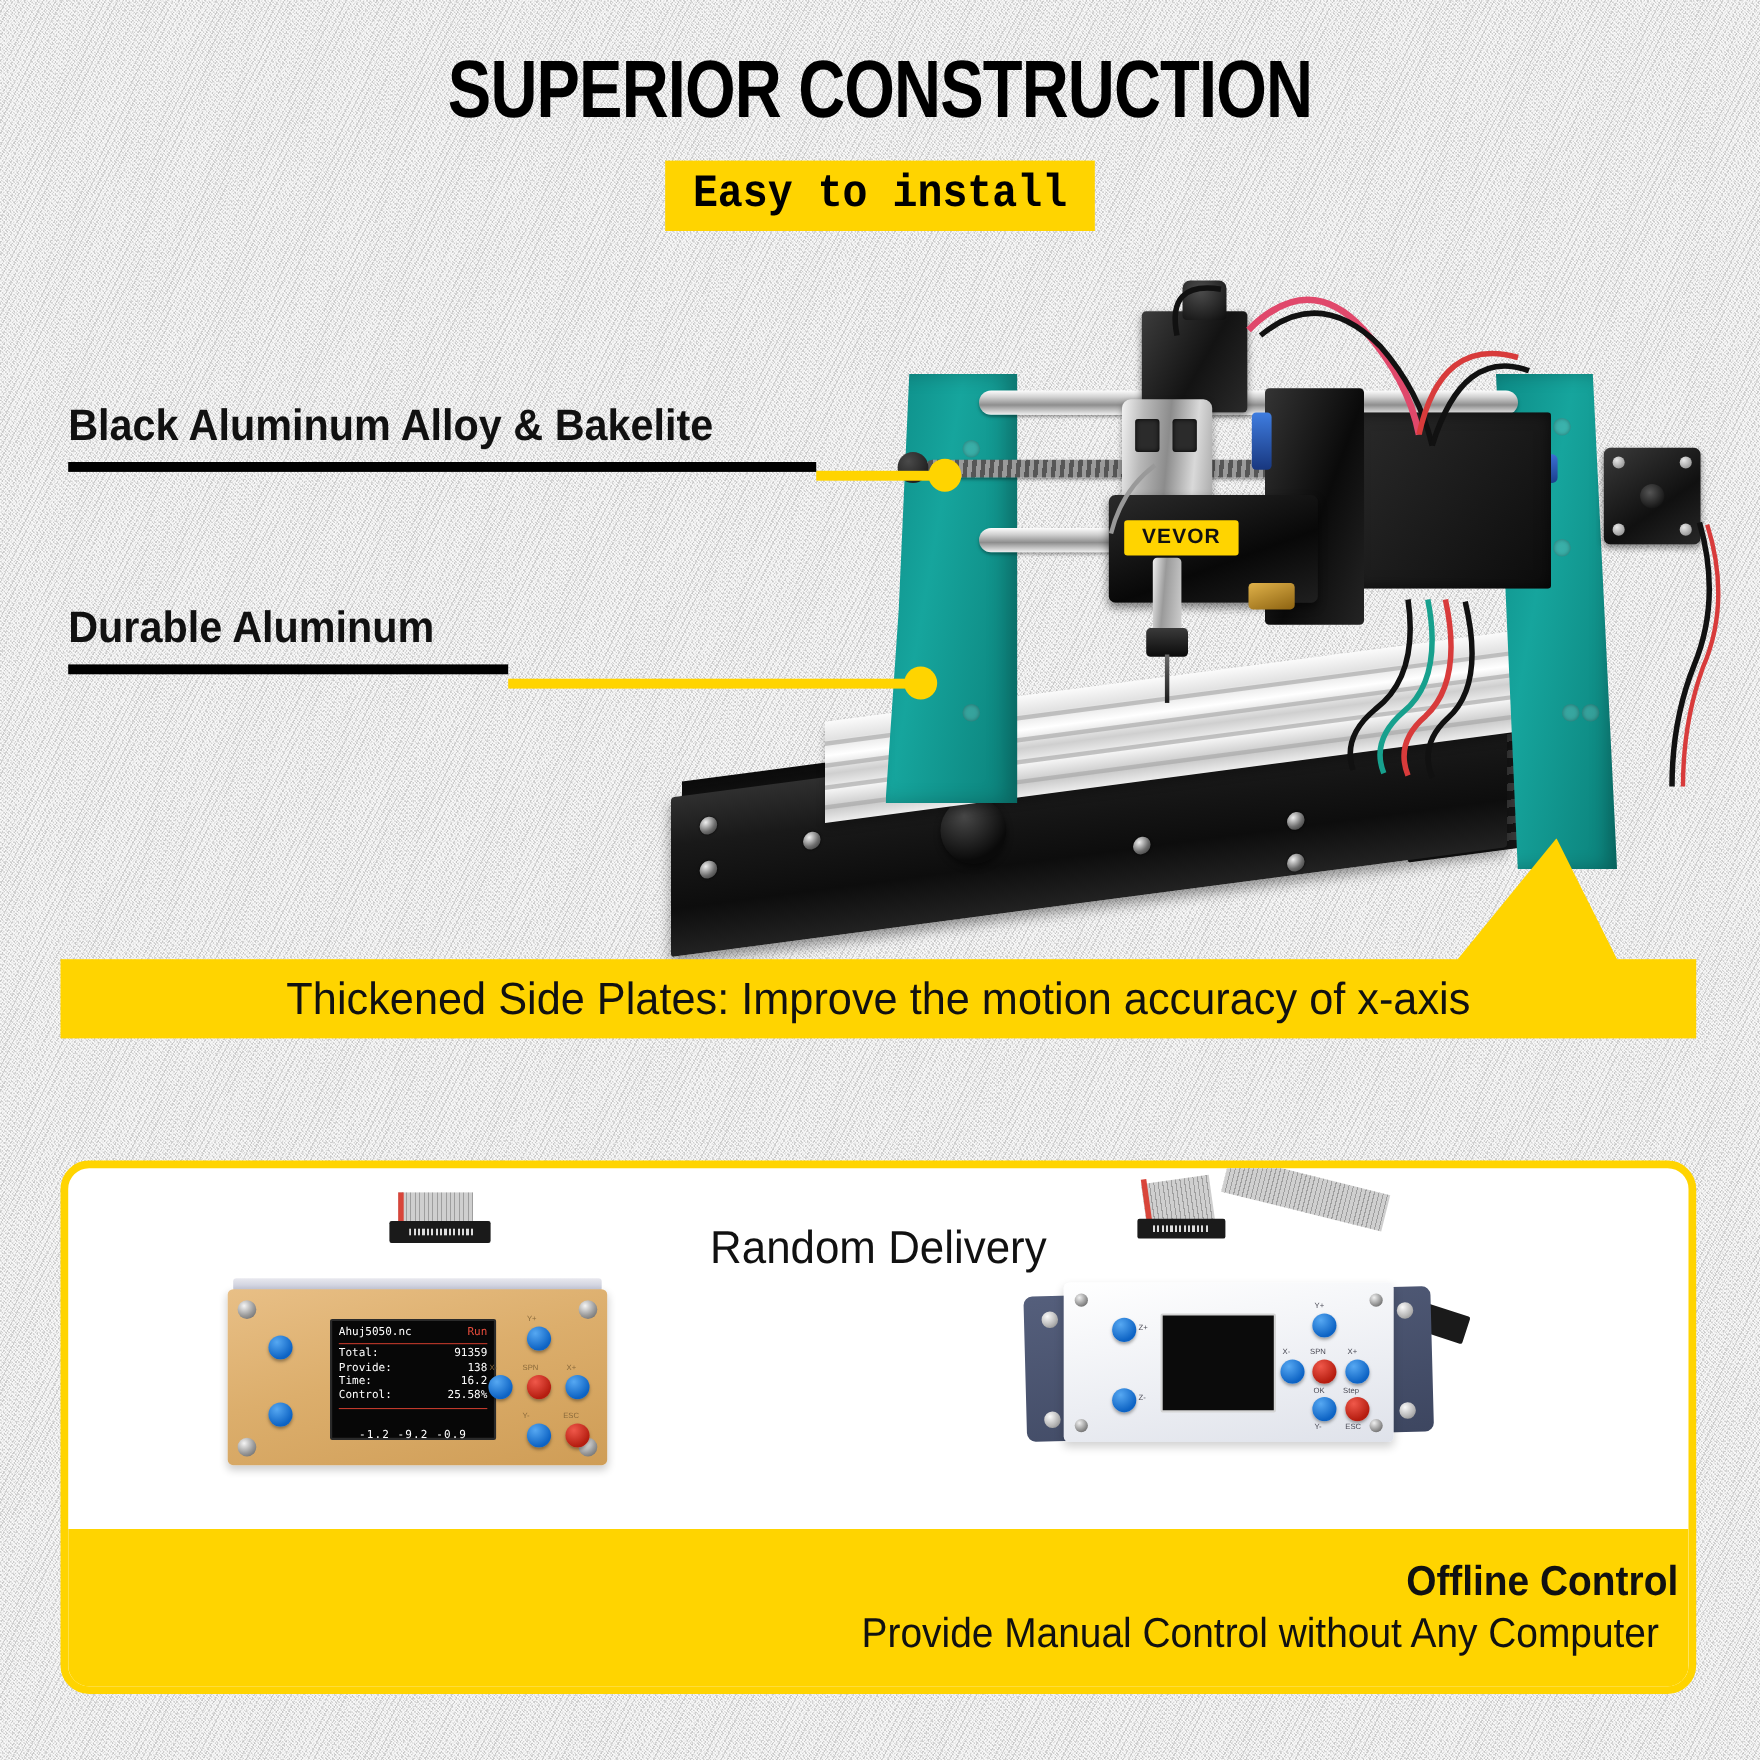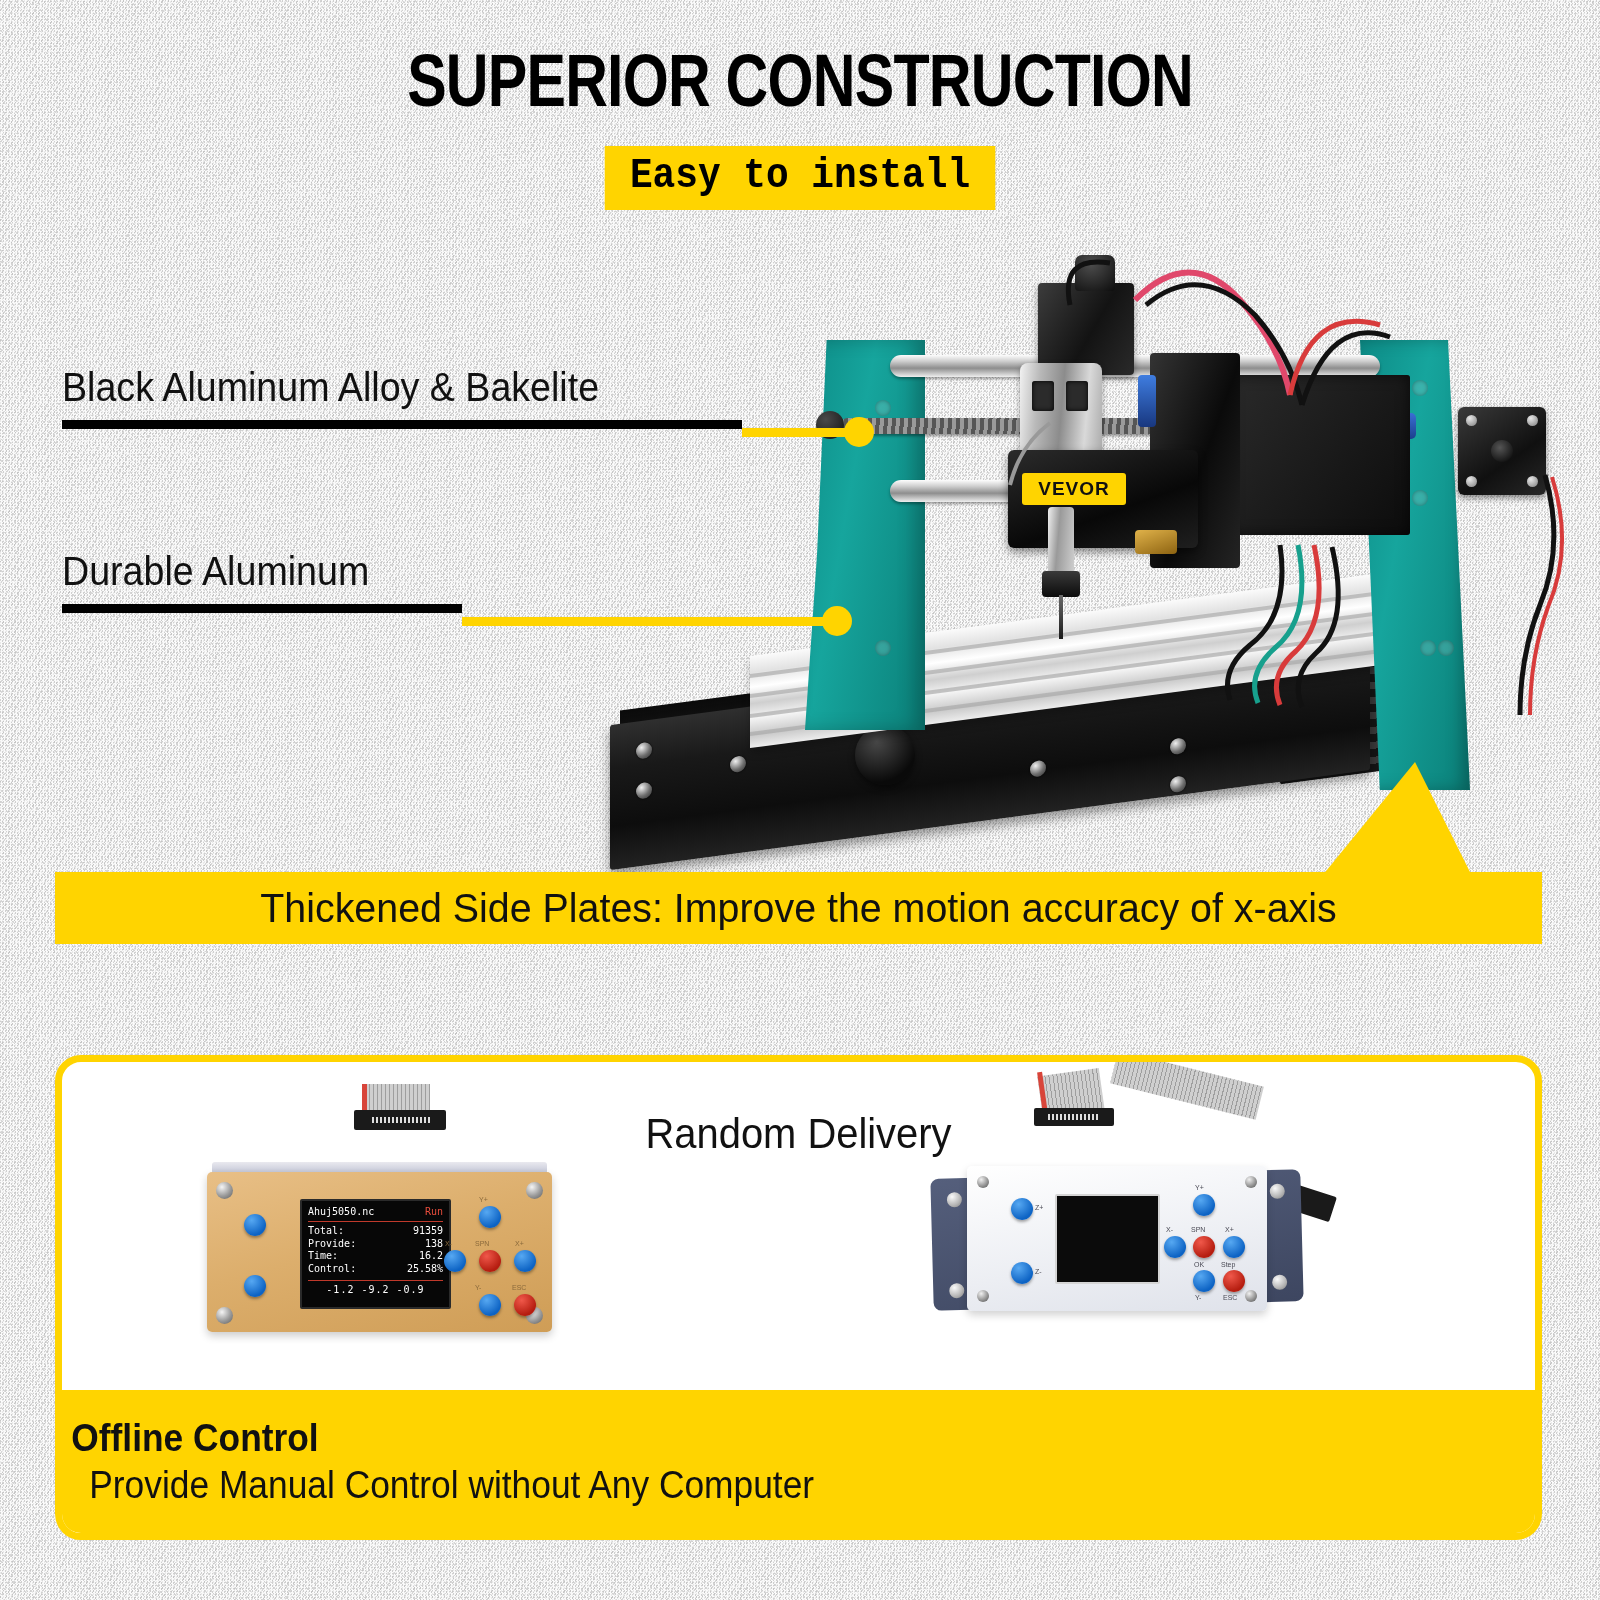--- a/index.html
+++ b/index.html
@@ -46,21 +46,21 @@
   }
   #subtitle{
     display:inline-block;
     background:#FFD400;
     padding:6px 28px 10px 28px;
     font-size:42px; font-weight:bold; color:#000;
     transform:scaleX(.9);
   }
 
   
-  .callout{ position:absolute; z-index:25; }
+  .callout{ position:absolute; z-index:25;font-weight:bold; }
   .callout .ctext{
     font-size:40px; color:#111; white-space:nowrap;
     transform:scaleX(.94); transform-origin:left bottom;
     line-height:1.05;
   }
   .callout .cbar{ height:9px; background:#000; margin-top:12px; }
 
   #callout-1{ left:62px; top:366px; }
   #callout-1 .cbar{ width:680px; }
   #callout-2{ left:62px; top:550px; }
@@ -235,21 +235,21 @@
 
   
   #card{
     position:absolute; left:55px; top:1055px; width:1487px; height:485px;
     background:#ffffff; border:7px solid #FFD400; border-radius:26px;
     z-index:22; overflow:hidden;
   }
   #card-yellow-band{
     position:absolute; left:0; bottom:0; width:100%; height:143px;
     background:#FFD400;
-    display:flex; flex-direction:column; align-items:flex-start; justify-content:center;
+    display:flex; flex-direction:column; align-items:flex-end; justify-content:center;
   }
   #band-title{ font-size:38px; font-weight:bold; color:#111; transform:scaleX(.93); }
   #band-sub{ font-size:38px; color:#111; margin-top:4px; transform:scaleX(.93); }
 
   #random-delivery{
     position:absolute; left:0; top:48px; width:100%;
     text-align:center; font-size:42px; color:#111; transform:scaleX(.95);
   }
   #or-row{
     position:absolute; left:50%; top:170px; transform:translateX(-50%);
@@ -274,21 +274,21 @@
   #lcd{
     position:absolute; left:93px; top:27px; width:151px; height:110px;
     background:#070707; border:2px solid #2a2a2a; border-radius:2px;
     padding:5px 6px; color:#fff;
     font-family:"DejaVu Sans Mono", monospace; font-size:10px; line-height:1.28;
   }
   #lcd .hdr{ display:flex; justify-content:space-between;
     border-bottom:1px solid #c0392b; padding-bottom:2px; margin-bottom:3px;}
   #lcd .hdr .run{ color:#e74c3c; }
   #lcd .row{ display:flex; justify-content:space-between; }
-  #lcd .coords{ border-top:1px solid #c0392b; margin-top:4px; padding-top:3px;
+  #lcd .coords{ border-top:1px solid #c0392b; margin-top:4px; padding-top:18px;
     text-align:center; letter-spacing:1px; }
   .btn{ position:absolute; width:22px; height:22px; border-radius:50%;
         box-shadow:0 2px 3px rgba(0,0,0,.35); }
   .btn.blue{ background:radial-gradient(circle at 35% 28%,#56a8f2,#0d63c4 70%); }
   .btn.red{ background:radial-gradient(circle at 35% 28%,#f0584a,#b51d10 70%); }
   .blabel{ position:absolute; font-size:7px; color:#8a6a3c; white-space:nowrap; }
   .corner-screw{ position:absolute; width:17px; height:17px; border-radius:50%;
     background:radial-gradient(circle at 35% 30%,#f5f5f5,#9a9a9a 55%,#5b5b5b);}
 
   

